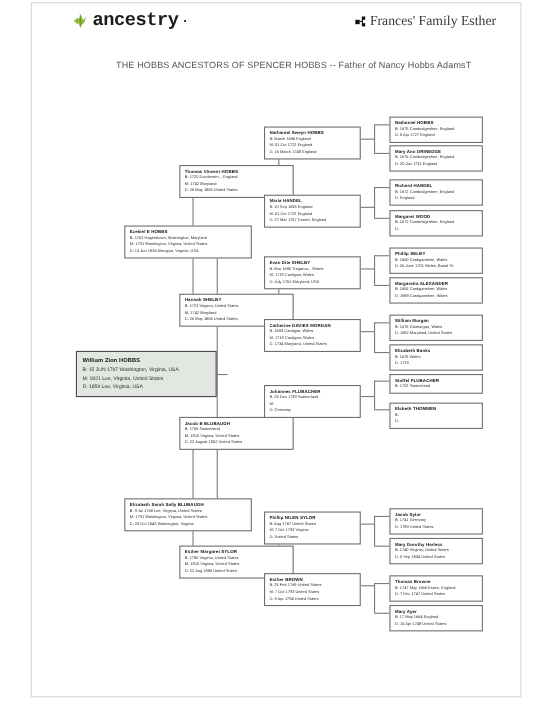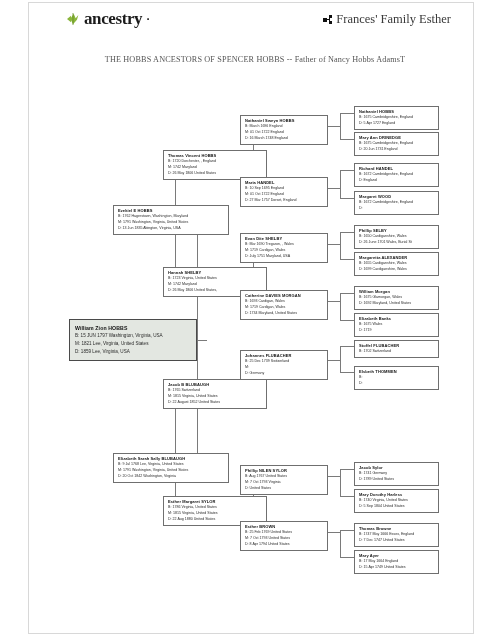--- a/index.html
+++ b/index.html
@@ -4,29 +4,29 @@
 <style>
   html,body{margin:0;padding:0;background:#ffffff;}
   body{font-family:"Liberation Sans",sans-serif;}
   #page{position:relative;width:502px;height:640px;background:#ffffff;overflow:hidden;}
   #sheet{position:absolute;left:28px;top:2px;width:446px;height:632px;background:#fff;border:1px solid #d8d8d8;box-sizing:border-box;}
 
   
   #header{position:absolute;left:0;top:0;width:100%;height:34px;}
   #logo-wrap{position:absolute;left:36px;top:6px;display:flex;align-items:center;gap:3px;}
   #leaf{width:16px;height:16px;}
-  #brand{font-family:Liberation Serif, serif;font-size:17px;font-weight:700;color:#1b1b1b;letter-spacing:-.4px;}
+  #brand{font-family:Liberation Mono, monospace;font-size:17px;font-weight:700;color:#1b1b1b;letter-spacing:-.4px;}
   #brand-dot{font-size:17px;color:#1b1b1b;}
   #acct{position:absolute;right:22px;top:9px;display:flex;align-items:center;gap:4px;}
   #acct-icon{width:9px;height:10px;position:relative;}
   #acct-icon i{position:absolute;background:#111;display:block;}
   #acct-label{font-family:"Liberation Serif",serif;font-size:12.5px;color:#3a3a3a;}
 
-  #chart-title{position:absolute;left:4px;top:52px;width:100%;text-align:center;
-    font-family:Liberation Serif, serif;font-size:8.2px;color:#555;letter-spacing:.15px;}
+  #chart-title{position:absolute;left:16px;top:52px;width:100%;text-align:center;
+    font-family:Liberation Sans, sans-serif;font-size:8.2px;color:#555;letter-spacing:.15px;}
 
   
   #tree{position:absolute;left:0;top:0;width:446px;height:632px;}
   .node{position:absolute;border:1px solid #6f6f6f;background:#fff;box-sizing:border-box;
         padding:2px 3px 2px 4px;font-size:3.6px;line-height:1.62;color:#2b2b2b;}
   .node .nm{font-weight:700;font-size:4.0px;color:#111;letter-spacing:.1px;white-space:nowrap;overflow:hidden;}
   .node .ln{white-space:nowrap;overflow:hidden;}
   .node.focus{background:#e3e7e1;border:1px solid #4a4a4a;padding:4px 5px;}
   .node.focus .nm{font-size:5.2px;}
   .node.focus .ln{font-size:4.6px;line-height:1.72;}

